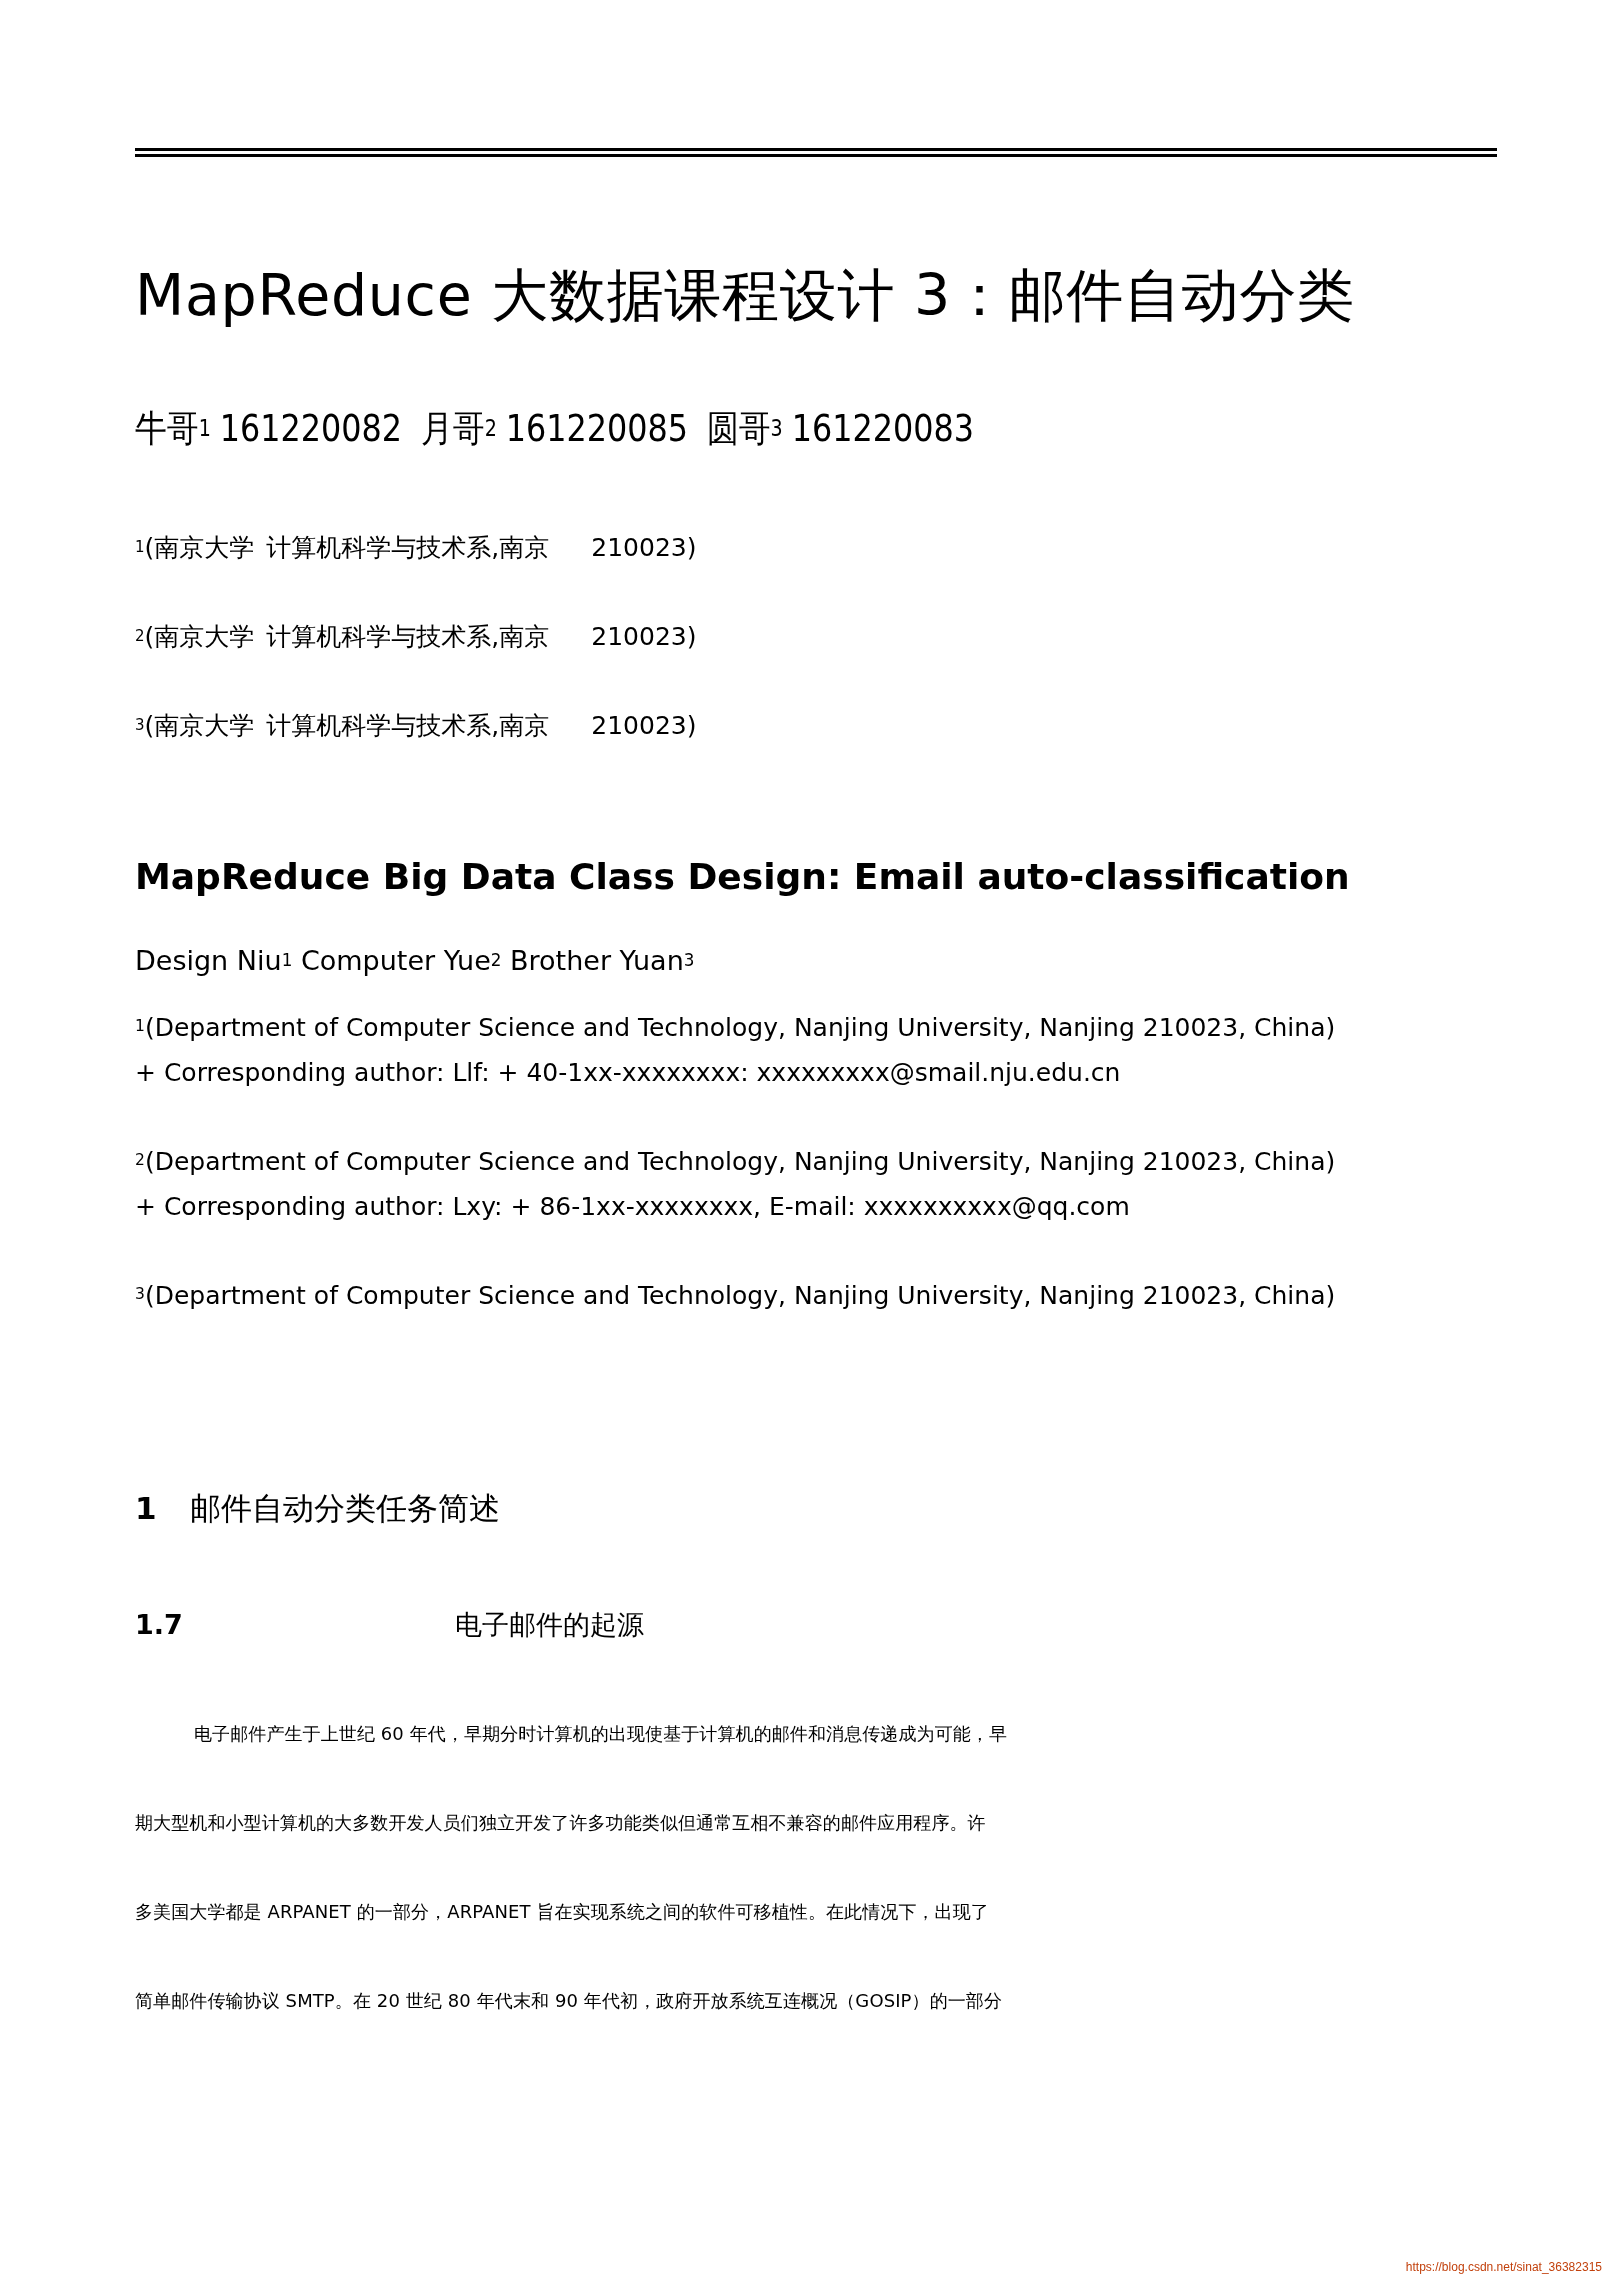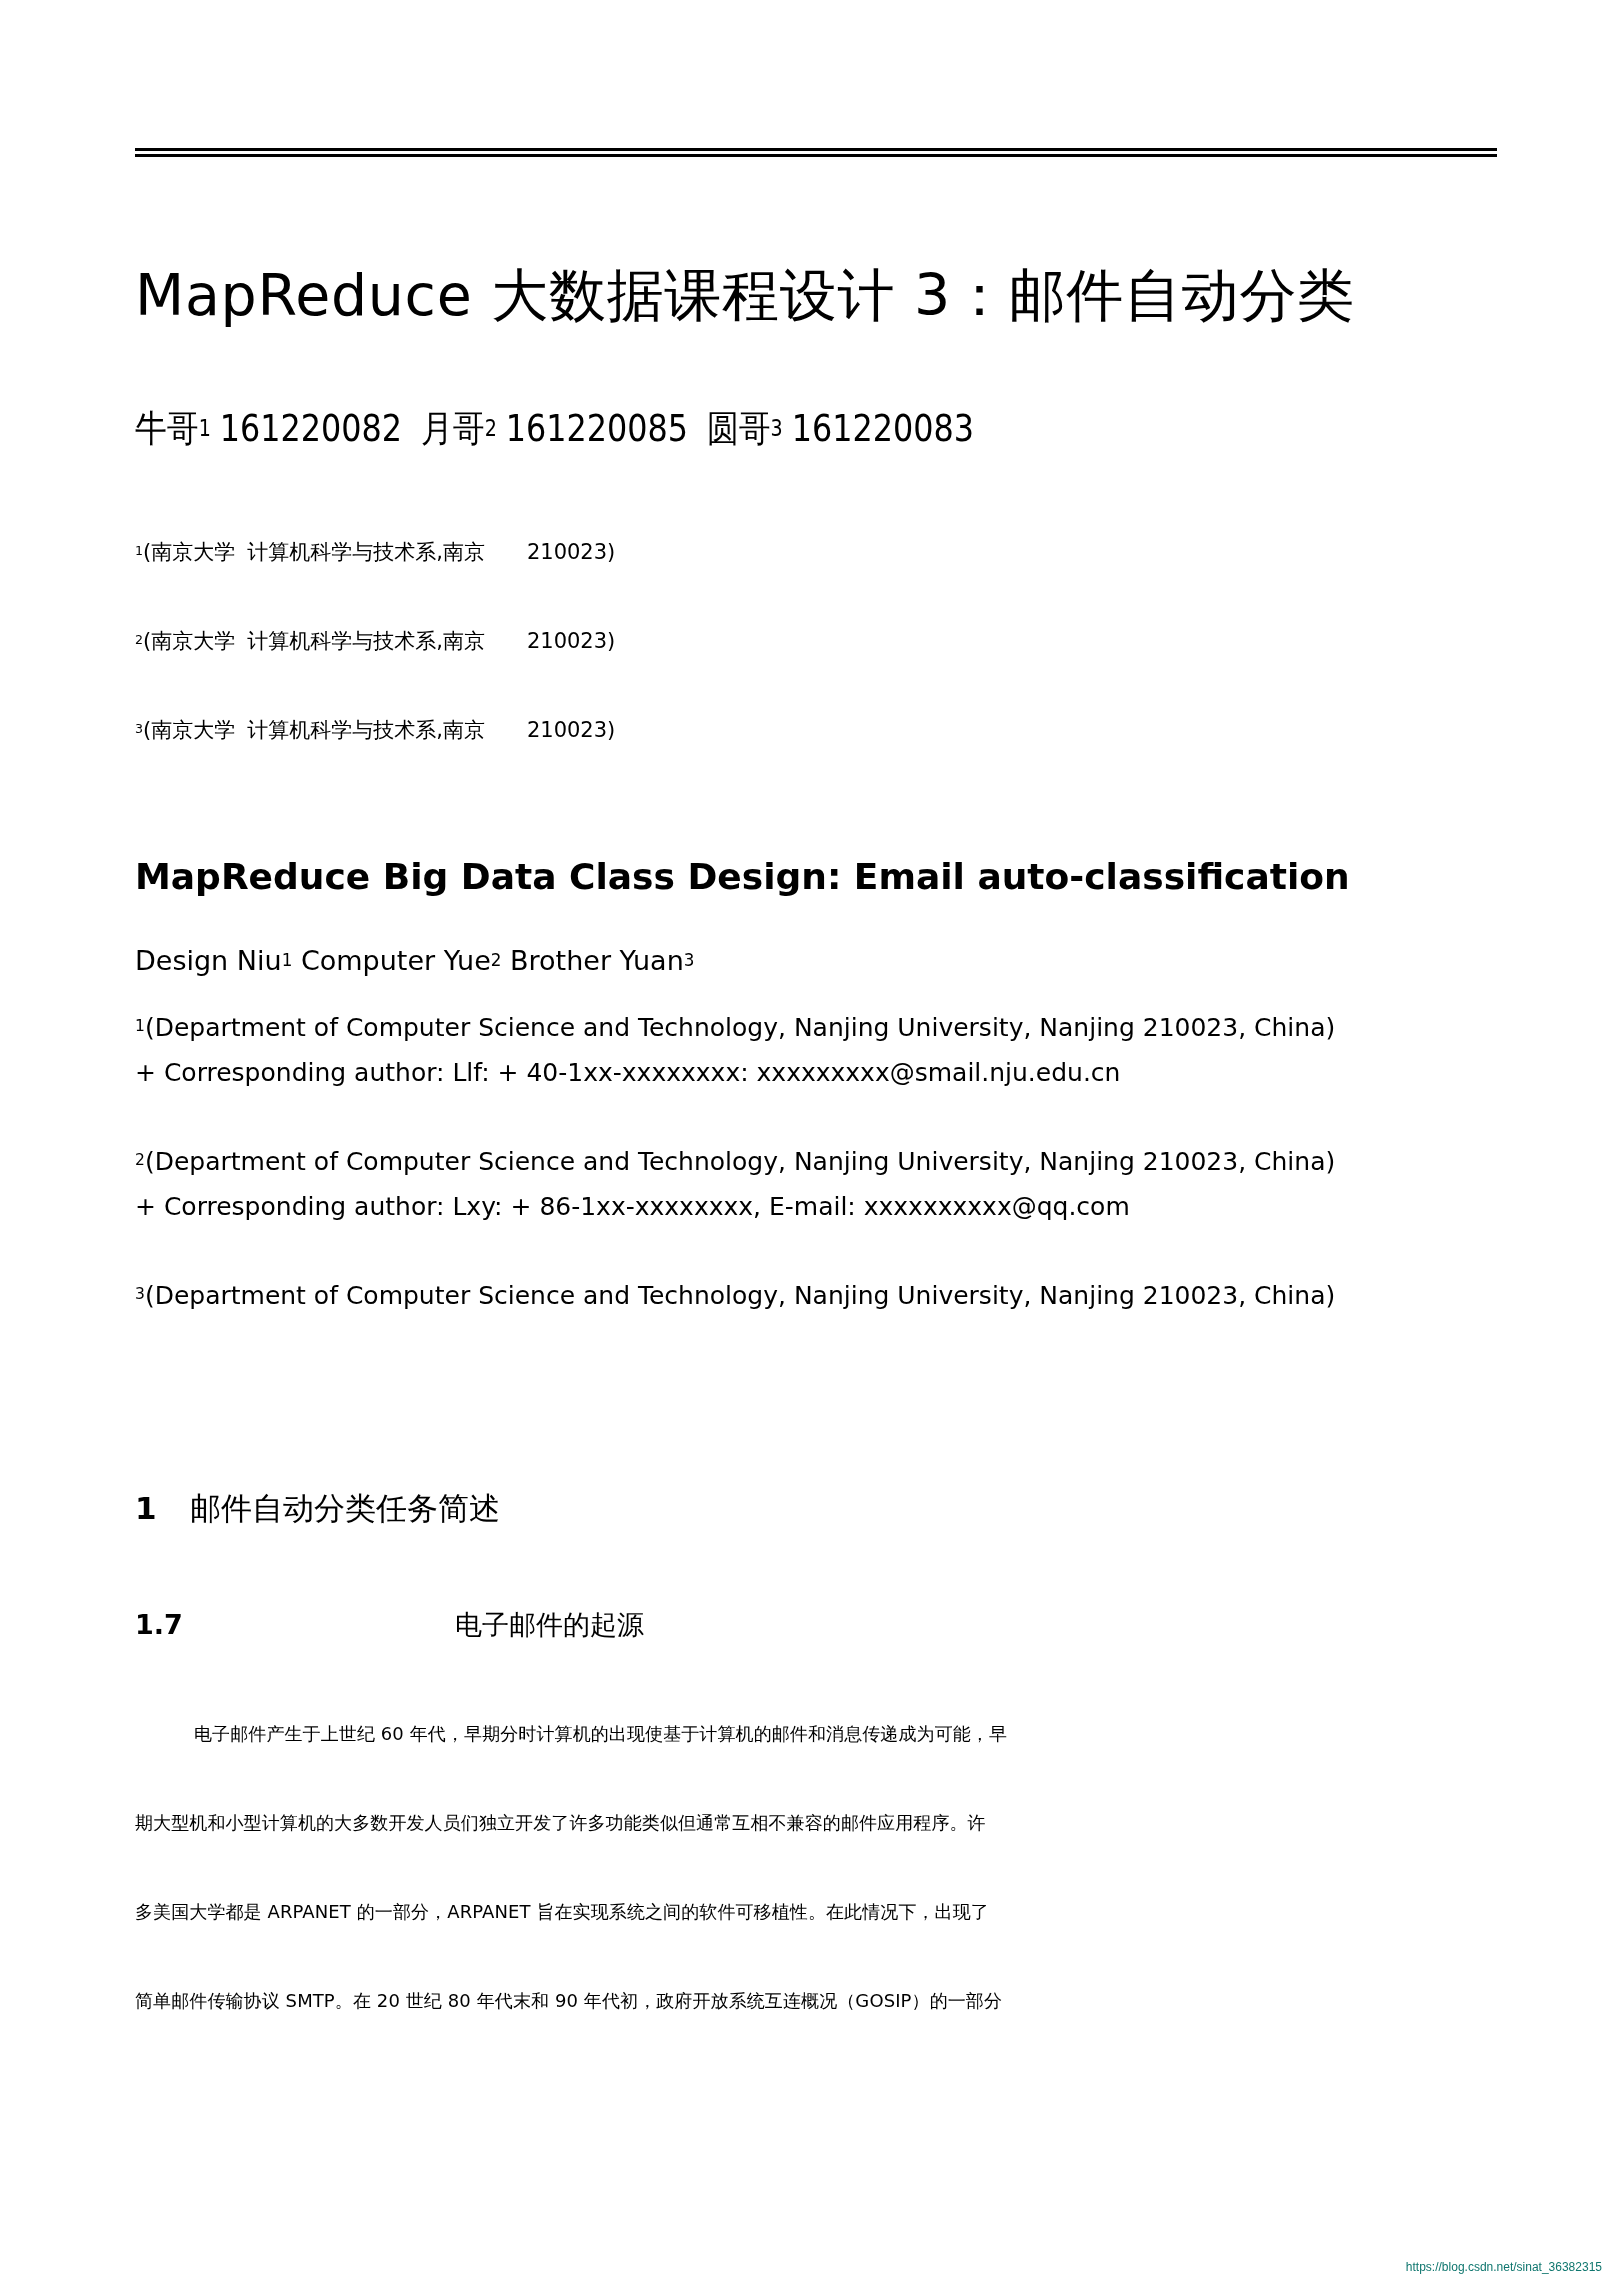--- a/index.html
+++ b/index.html
@@ -51,22 +51,22 @@
     .authors-cn sup, .affil-cn sup {
       font-size: 60%;
       vertical-align: top;
       position: relative;
       top: -1.5px;
     }
     .author-cn { margin-right: 10.4px; }
     .author-cn .sid { margin-left: 10.4px; }
 
     .affil-cn {
-      font-size: 21px;
-      line-height: 36px;
+      font-size: 25px;
+      line-height: 28px;
     }
     .affil-cn .gap { display: inline-block; width: 42px; }
     .affil-cn .gap2 { display: inline-block; width: 12px; }
     .affil-cn.a1 { top: 534px; }
     .affil-cn.a2 { top: 623px; }
     .affil-cn.a3 { top: 712px; }
 
     .title-en {
       top: 854px;
       font-size: 36px;
@@ -122,21 +122,21 @@
     .body-line.l1 { top: 1715px; left: 186px; }
     .body-line.l2 { top: 1804px; }
     .body-line.l3 { top: 1893px; }
     .body-line.l4 { top: 1982px; }
 
     .watermark {
       position: absolute;
       right: 22px;
       top: 2260px;
       font-size: 12px;
-      color: #0f766e;
+      color: #c2410c;
       font-family: "Liberation Sans", sans-serif;
       white-space: nowrap;
     }
   </style>
 </head>
 <body>
 
 <div class="page">
 
   <div class="rule r1"></div>

